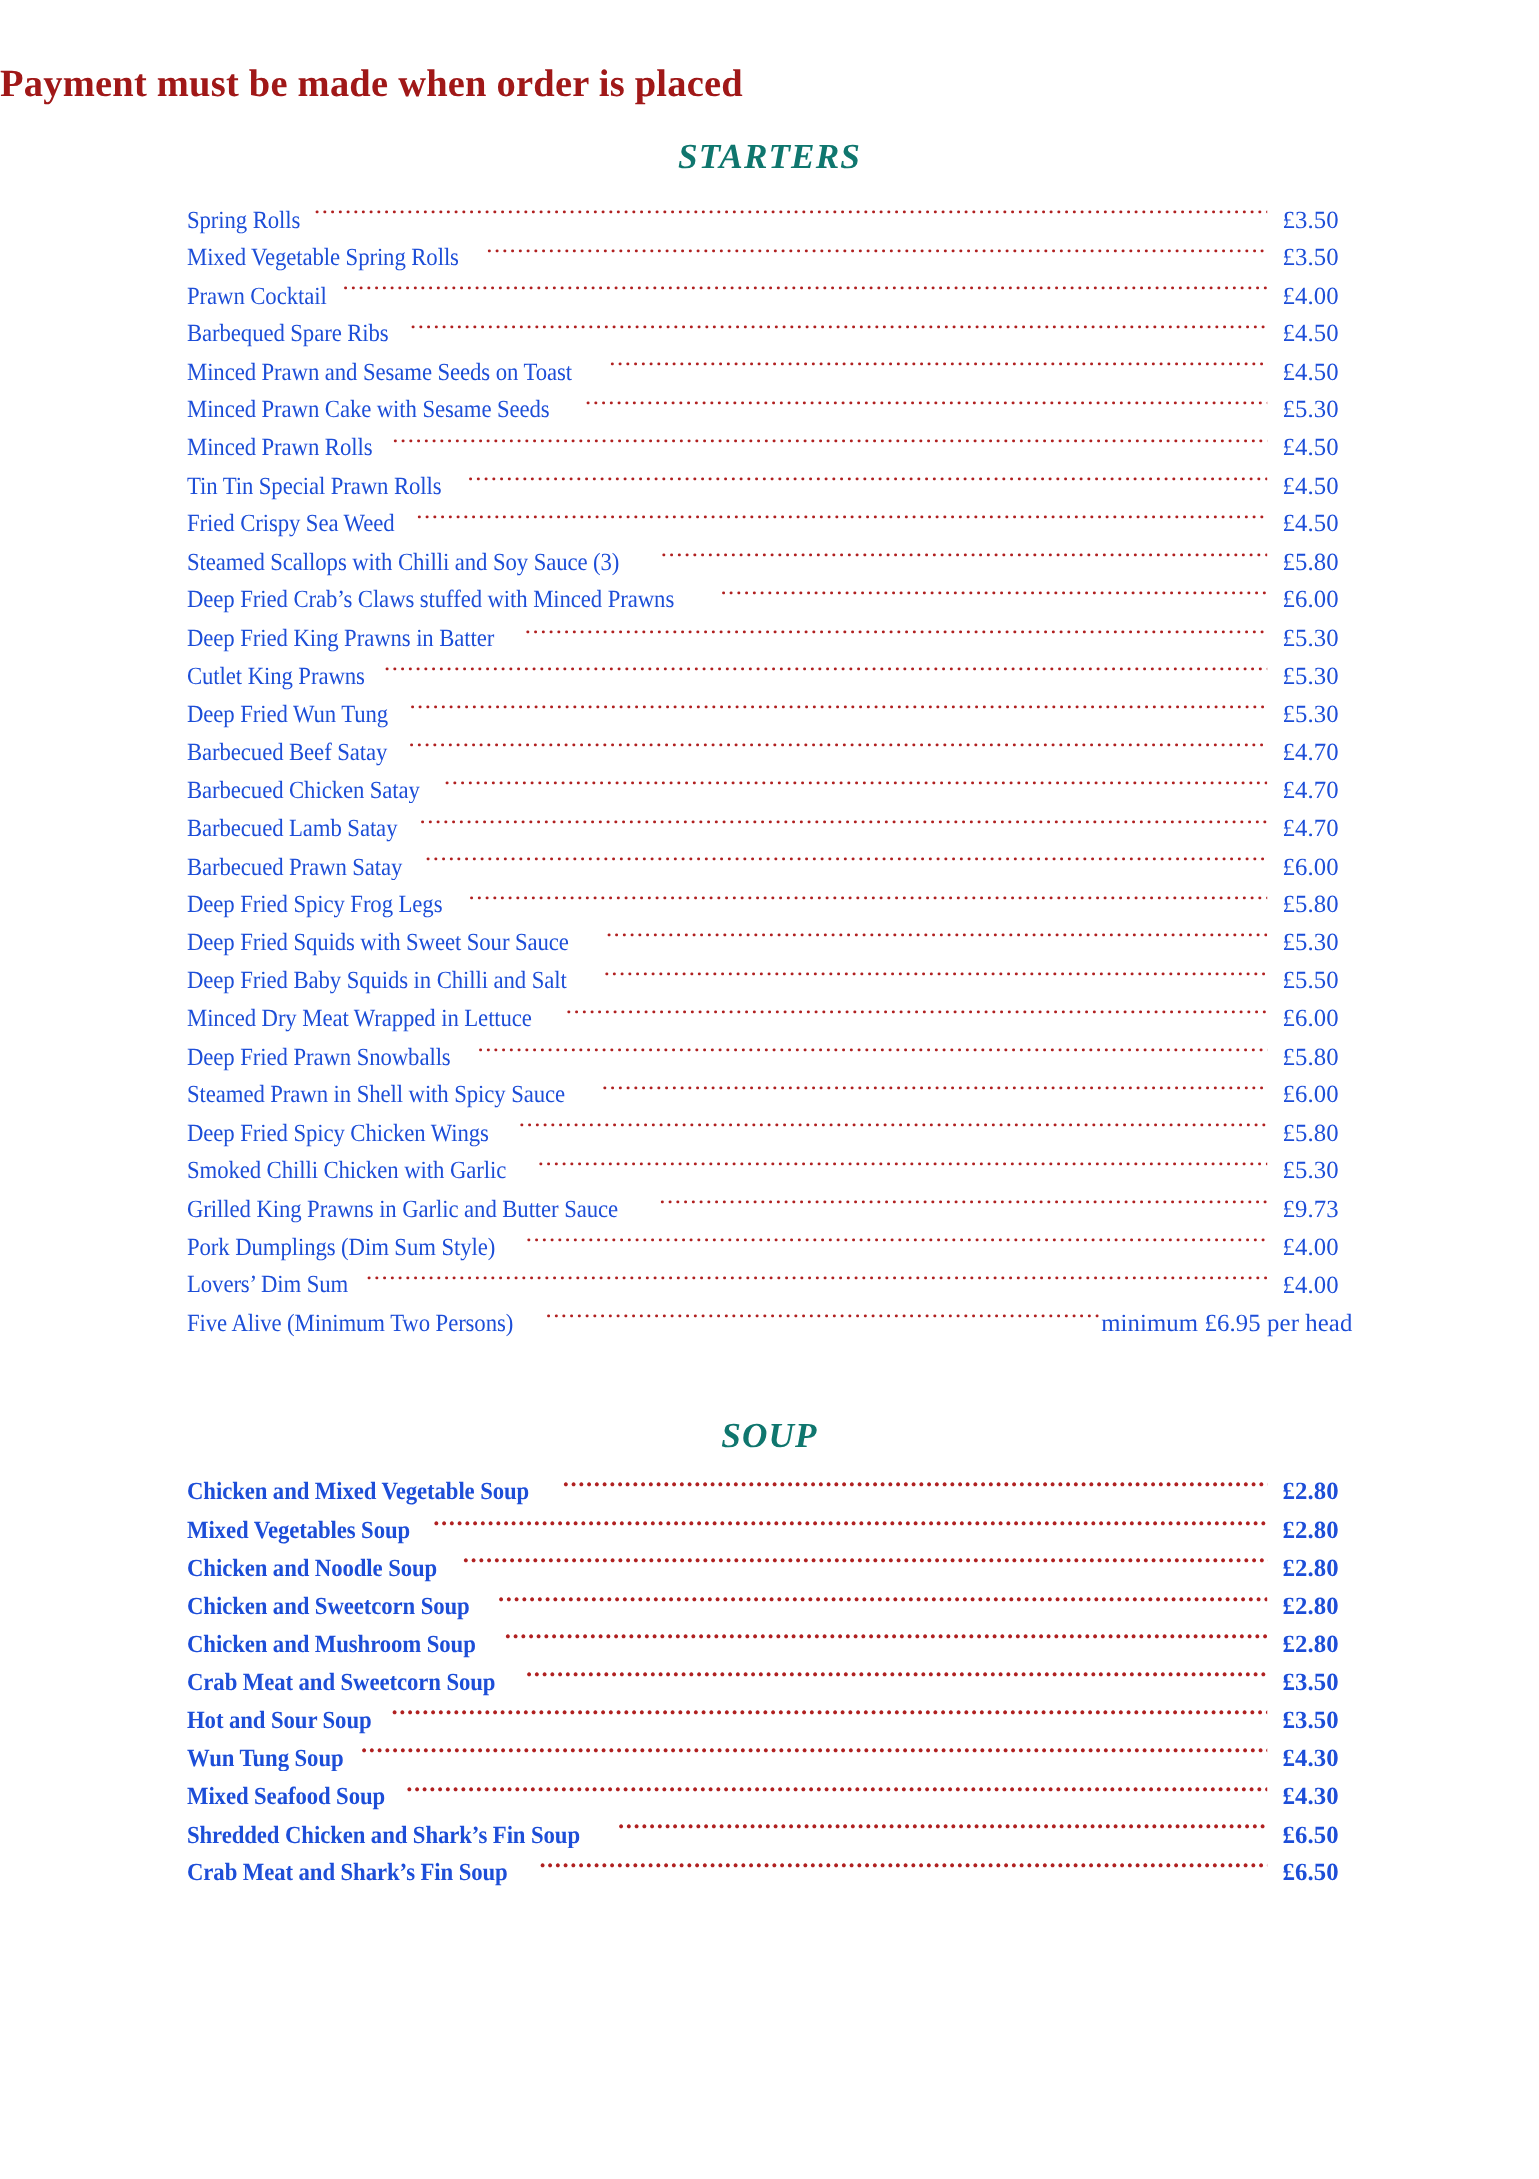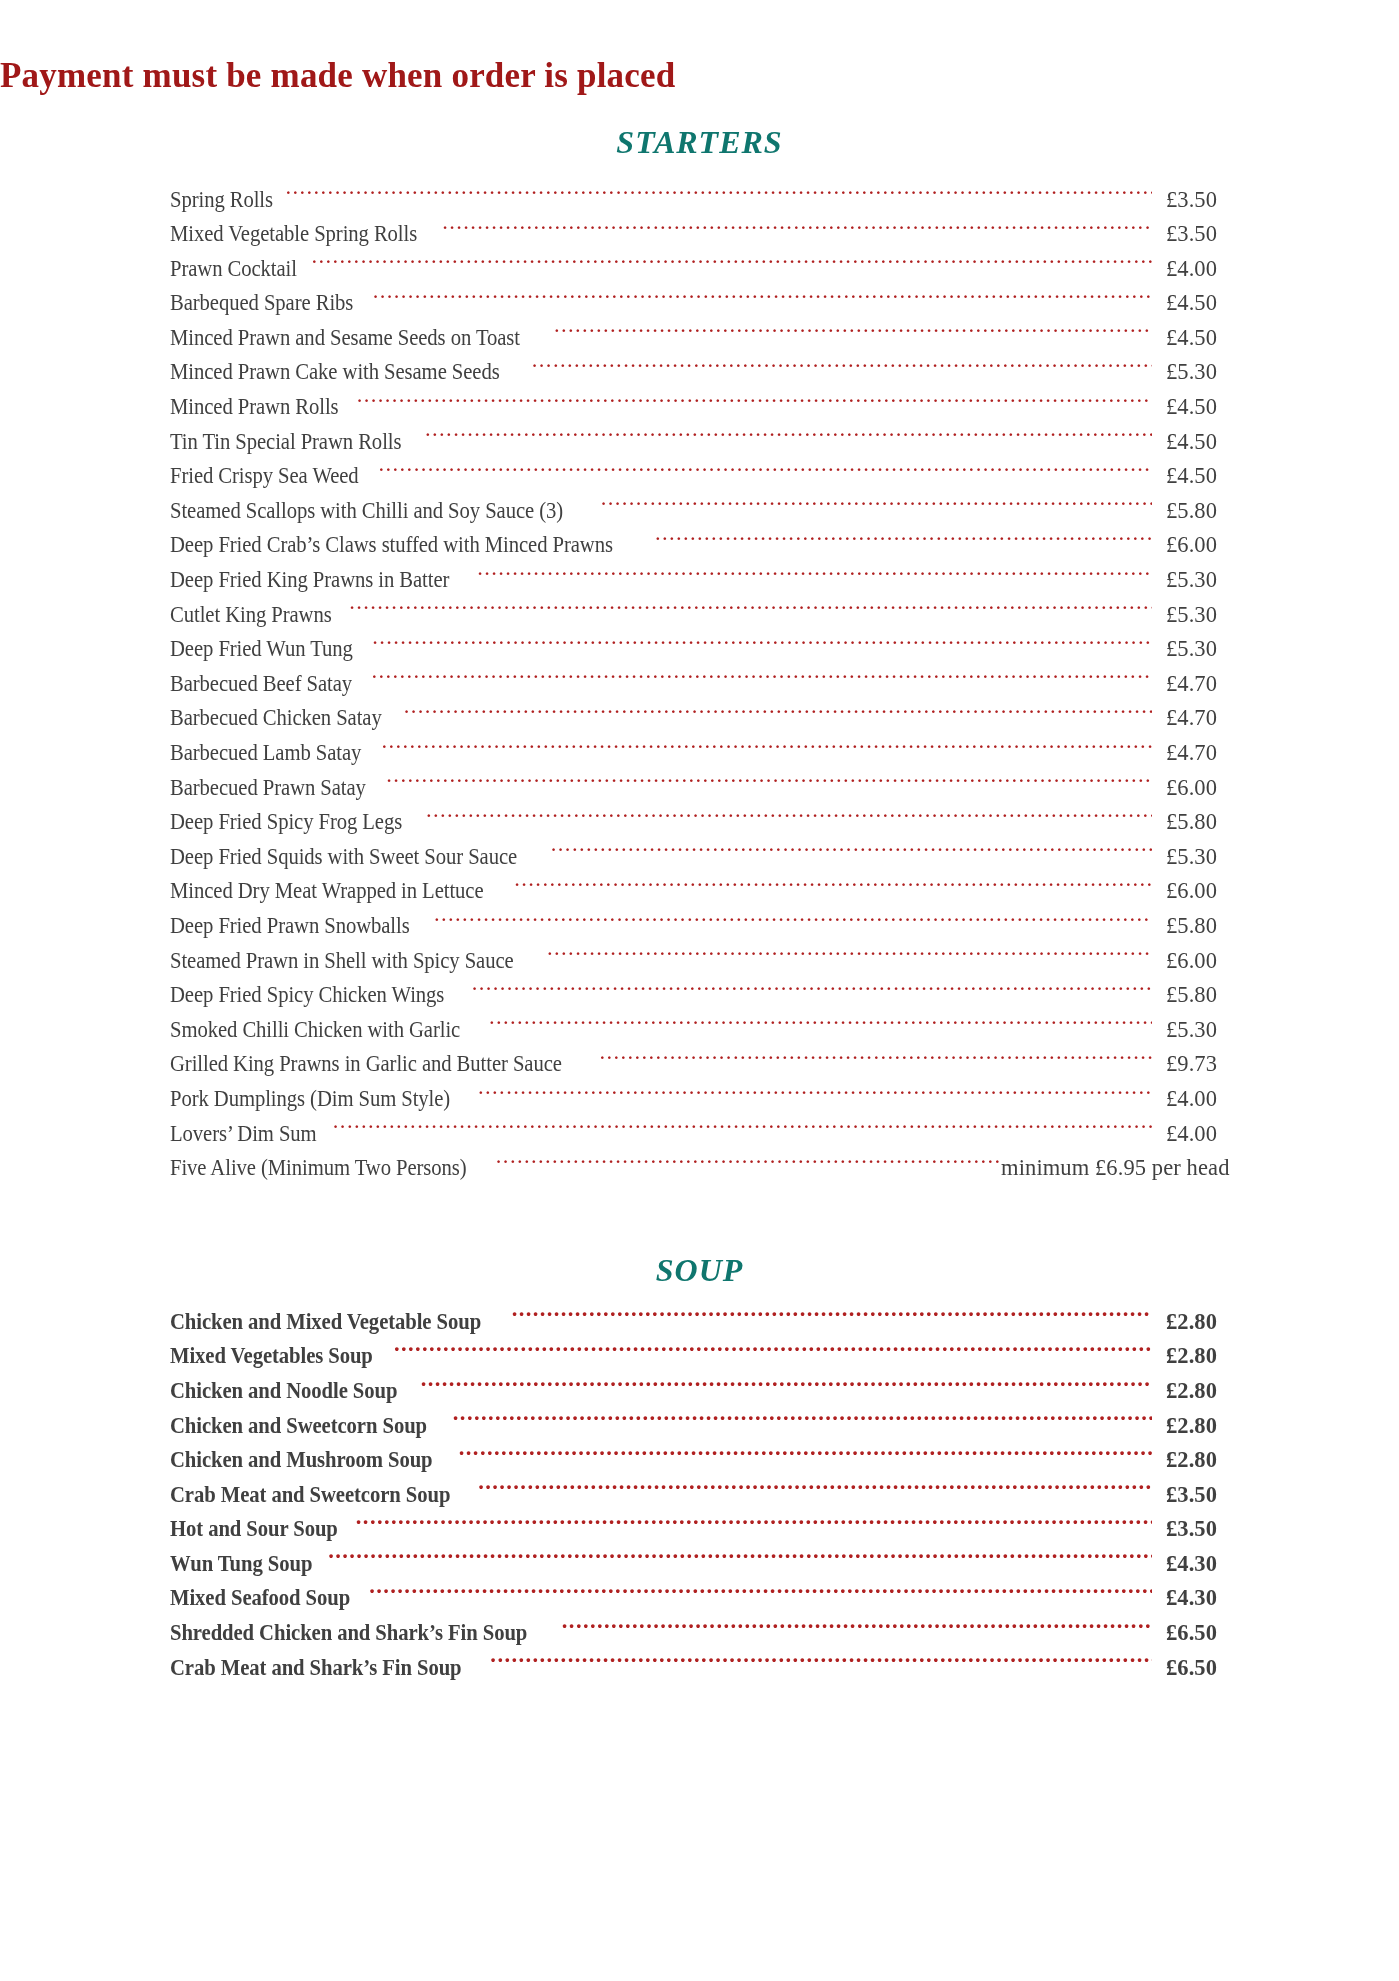--- a/index.html
+++ b/index.html
@@ -54,21 +54,21 @@
     padding: 0;
   }
 
   .menu-row {
     display: flex;
     align-items: baseline;
     width: 1060px;
     margin: 0 auto;
     font-size: 22.5px;
     line-height: 34.6px;
-    color: #404040;
+    color: #1d4ed8;
     white-space: nowrap;
   }
 
   .item-name {
     flex: 0 0 auto;
     font-family: "Liberation Serif", "DejaVu Serif", serif;
     transform: scaleX(0.92);
     transform-origin: left center;
     letter-spacing: -0.1px;
   }
@@ -212,20 +212,25 @@
         <span class="item-name">Deep Fried Spicy Frog Legs</span>
         <span class="leader"></span>
         <span class="item-price">£5.80</span>
       </li>
       <li class="menu-row">
         <span class="item-name">Deep Fried Squids with Sweet Sour Sauce</span>
         <span class="leader"></span>
         <span class="item-price">£5.30</span>
       </li>
       <li class="menu-row">
+        <span class="item-name">Deep Fried Baby Squids in Chilli and Salt</span>
+        <span class="leader"></span>
+        <span class="item-price">£5.50</span>
+      </li>
+      <li class="menu-row">
         <span class="item-name">Minced Dry Meat Wrapped in Lettuce</span>
         <span class="leader"></span>
         <span class="item-price">£6.00</span>
       </li>
       <li class="menu-row">
         <span class="item-name">Deep Fried Prawn Snowballs</span>
         <span class="leader"></span>
         <span class="item-price">£5.80</span>
       </li>
       <li class="menu-row">

